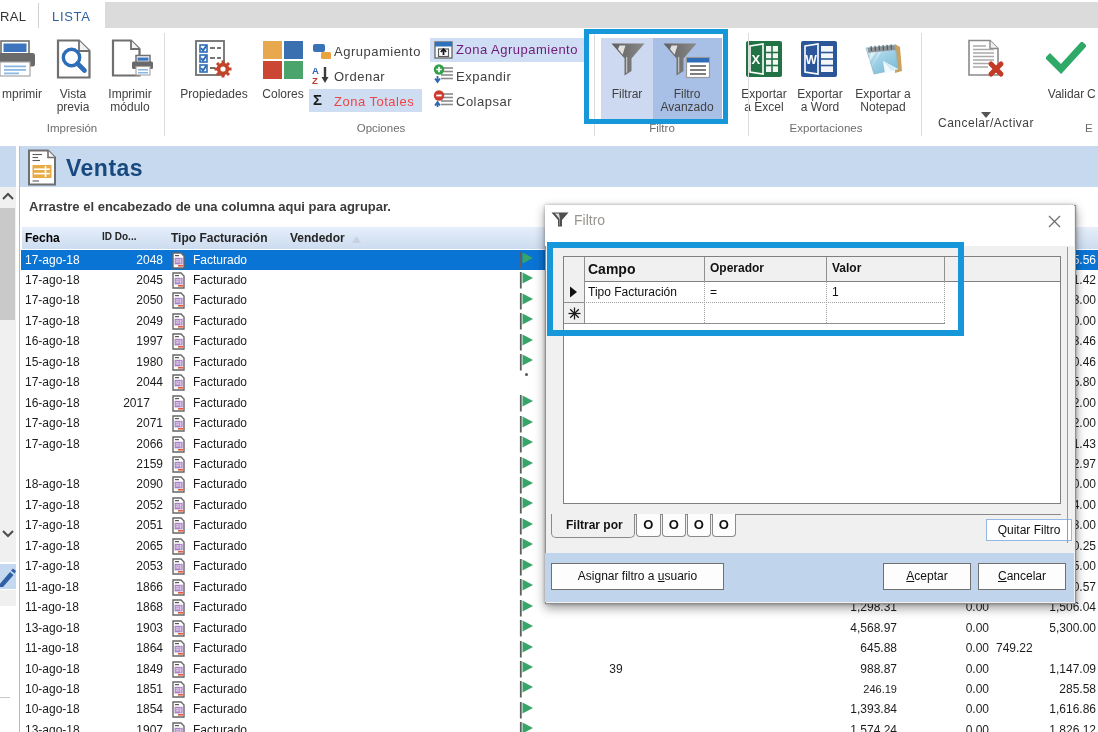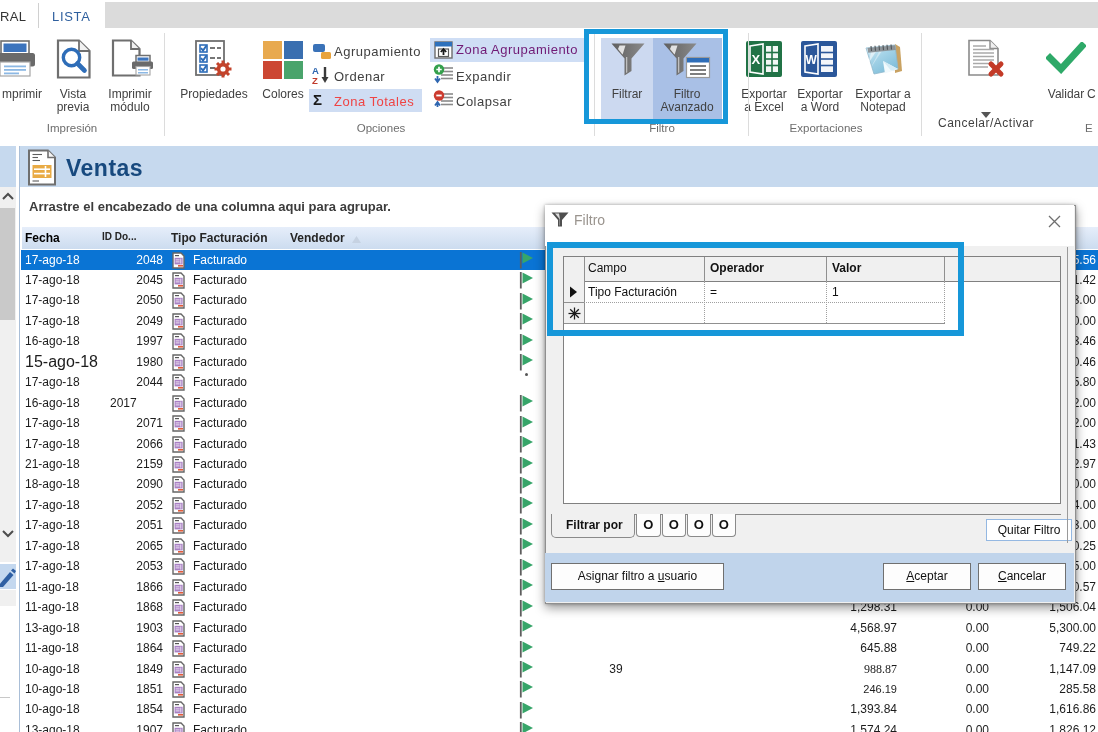--- a/index.html
+++ b/index.html
@@ -394,21 +394,21 @@
     <rect x="6" y="13" width="5" height="1.6" fill="#e15c3a"></rect>
   </svg>
   <div class="abs" style="left:172px;top:0;width:200px;line-height:20.45px;font-size:12px;color:#1c1c1c;">Facturado</div>
   <svg class="abs" style="left:498px;top:1.5px;" width="16" height="18" viewBox="0 0 16 18">
     <line x1="1.8" y1="1" x2="1.8" y2="17.5" stroke="#5d5d5d" stroke-width="1.8"></line>
     <path d="M3.5 1.5 L14 7 L3.5 12.5 Z" fill="#37a569"></path>
   </svg>
   <div class="abs" style="left:975px;top:0;width:100px;line-height:20.45px;font-size:12px;color:#1c1c1c;text-align:right;">1,233.46</div>
 </div>
 <div class="abs" style="left:21px;top:351.75px;width:1077px;height:20.45px;">
-  <div class="abs" style="left:4px;top:0;width:300px;line-height:20.45px;font-size:16px;color:#1c1c1c;">15-ago-18</div>
+  <div class="abs" style="left:4px;top:0;width:300px;line-height:20.45px;font-size:12px;color:#1c1c1c;">15-ago-18</div>
   <div class="abs" style="left:89px;top:0;width:53px;line-height:20.45px;font-size:12px;color:#1c1c1c;text-align:right;">1980</div>
   <svg class="abs" style="left:151px;top:2px;" width="13" height="17" viewBox="0 0 13 17">
     <path d="M1 1 L9 1 L12 4 L12 16 L1 16 Z" fill="#ffffff" stroke="#666" stroke-width="1.4"></path>
     <line x1="3" y1="3.6" x2="7" y2="3.6" stroke="#555" stroke-width="1.2"></line>
     <rect x="2.6" y="5.8" width="8" height="6.6" fill="#a87fc3"></rect>
     <line x1="3.6" y1="7.9" x2="7.6" y2="7.9" stroke="#fff" stroke-width="0.8"></line>
     <line x1="3.6" y1="9.9" x2="7.6" y2="9.9" stroke="#fff" stroke-width="0.8"></line>
     <line x1="8.8" y1="6.6" x2="8.8" y2="11.6" stroke="#fff" stroke-width="0.8"></line>
     <rect x="6" y="13" width="5" height="1.6" fill="#e15c3a"></rect>
   </svg>
@@ -430,21 +430,21 @@
     <line x1="3.6" y1="9.9" x2="7.6" y2="9.9" stroke="#fff" stroke-width="0.8"></line>
     <line x1="8.8" y1="6.6" x2="8.8" y2="11.6" stroke="#fff" stroke-width="0.8"></line>
     <rect x="6" y="13" width="5" height="1.6" fill="#e15c3a"></rect>
   </svg>
   <div class="abs" style="left:172px;top:0;width:200px;line-height:20.45px;font-size:12px;color:#1c1c1c;">Facturado</div>
   <div class="abs" style="left:504px;top:0.5px;width:3px;height:3px;background:#555;border-radius:50%;"></div>
   <div class="abs" style="left:975px;top:0;width:100px;line-height:20.45px;font-size:12px;color:#1c1c1c;text-align:right;">1,245.80</div>
 </div>
 <div class="abs" style="left:21px;top:392.65px;width:1077px;height:20.45px;">
   <div class="abs" style="left:4px;top:0;width:300px;line-height:20.45px;font-size:12px;color:#1c1c1c;">16-ago-18</div>
-  <div class="abs" style="left:89px;top:0;width:53px;line-height:20.45px;font-size:12px;color:#1c1c1c;text-align:left;">2017</div>
+  <div class="abs" style="left:89px;top:0;width:53px;line-height:20.45px;font-size:12px;color:#1c1c1c;text-align:center;">2017</div>
   <svg class="abs" style="left:151px;top:2px;" width="13" height="17" viewBox="0 0 13 17">
     <path d="M1 1 L9 1 L12 4 L12 16 L1 16 Z" fill="#ffffff" stroke="#666" stroke-width="1.4"></path>
     <line x1="3" y1="3.6" x2="7" y2="3.6" stroke="#555" stroke-width="1.2"></line>
     <rect x="2.6" y="5.8" width="8" height="6.6" fill="#a87fc3"></rect>
     <line x1="3.6" y1="7.9" x2="7.6" y2="7.9" stroke="#fff" stroke-width="0.8"></line>
     <line x1="3.6" y1="9.9" x2="7.6" y2="9.9" stroke="#fff" stroke-width="0.8"></line>
     <line x1="8.8" y1="6.6" x2="8.8" y2="11.6" stroke="#fff" stroke-width="0.8"></line>
     <rect x="6" y="13" width="5" height="1.6" fill="#e15c3a"></rect>
   </svg>
   <div class="abs" style="left:172px;top:0;width:200px;line-height:20.45px;font-size:12px;color:#1c1c1c;">Facturado</div>
@@ -486,21 +486,20 @@
     <rect x="6" y="13" width="5" height="1.6" fill="#e15c3a"></rect>
   </svg>
   <div class="abs" style="left:172px;top:0;width:200px;line-height:20.45px;font-size:12px;color:#1c1c1c;">Facturado</div>
   <svg class="abs" style="left:498px;top:1.5px;" width="16" height="18" viewBox="0 0 16 18">
     <line x1="1.8" y1="1" x2="1.8" y2="17.5" stroke="#5d5d5d" stroke-width="1.8"></line>
     <path d="M3.5 1.5 L14 7 L3.5 12.5 Z" fill="#37a569"></path>
   </svg>
   <div class="abs" style="left:975px;top:0;width:100px;line-height:20.45px;font-size:12px;color:#1c1c1c;text-align:right;">981.43</div>
 </div>
 <div class="abs" style="left:21px;top:454.00px;width:1077px;height:20.45px;">
-  <div class="abs" style="left:4px;top:0;width:300px;line-height:20.45px;font-size:12px;color:#1c1c1c;">21-ago-18</div>
   <div class="abs" style="left:89px;top:0;width:53px;line-height:20.45px;font-size:12px;color:#1c1c1c;text-align:right;">2159</div>
   <svg class="abs" style="left:151px;top:2px;" width="13" height="17" viewBox="0 0 13 17">
     <path d="M1 1 L9 1 L12 4 L12 16 L1 16 Z" fill="#ffffff" stroke="#666" stroke-width="1.4"></path>
     <line x1="3" y1="3.6" x2="7" y2="3.6" stroke="#555" stroke-width="1.2"></line>
     <rect x="2.6" y="5.8" width="8" height="6.6" fill="#a87fc3"></rect>
     <line x1="3.6" y1="7.9" x2="7.6" y2="7.9" stroke="#fff" stroke-width="0.8"></line>
     <line x1="3.6" y1="9.9" x2="7.6" y2="9.9" stroke="#fff" stroke-width="0.8"></line>
     <line x1="8.8" y1="6.6" x2="8.8" y2="11.6" stroke="#fff" stroke-width="0.8"></line>
     <rect x="6" y="13" width="5" height="1.6" fill="#e15c3a"></rect>
   </svg>
@@ -679,40 +678,40 @@
     <line x1="8.8" y1="6.6" x2="8.8" y2="11.6" stroke="#fff" stroke-width="0.8"></line>
     <rect x="6" y="13" width="5" height="1.6" fill="#e15c3a"></rect>
   </svg>
   <div class="abs" style="left:172px;top:0;width:200px;line-height:20.45px;font-size:12px;color:#1c1c1c;">Facturado</div>
   <svg class="abs" style="left:498px;top:1.5px;" width="16" height="18" viewBox="0 0 16 18">
     <line x1="1.8" y1="1" x2="1.8" y2="17.5" stroke="#5d5d5d" stroke-width="1.8"></line>
     <path d="M3.5 1.5 L14 7 L3.5 12.5 Z" fill="#37a569"></path>
   </svg>
   <div class="abs" style="left:776px;top:0;width:100px;line-height:20.45px;font-size:12px;color:#1c1c1c;text-align:right;">645.88</div>
   <div class="abs" style="left:898px;top:0;width:70px;line-height:20.45px;font-size:12px;color:#1c1c1c;text-align:right;">0.00</div>
-  <div class="abs" style="left:975px;top:0;width:100px;line-height:20.45px;font-size:12px;color:#1c1c1c;text-align:right;">749.22</div>
+  <div class="abs" style="left:975px;top:0;width:100px;line-height:20.45px;font-size:12px;color:#1c1c1c;text-align:left;">749.22</div>
 </div>
 <div class="abs" style="left:21px;top:658.50px;width:1077px;height:20.45px;">
   <div class="abs" style="left:4px;top:0;width:300px;line-height:20.45px;font-size:12px;color:#1c1c1c;">10-ago-18</div>
   <div class="abs" style="left:89px;top:0;width:53px;line-height:20.45px;font-size:12px;color:#1c1c1c;text-align:right;">1849</div>
   <svg class="abs" style="left:151px;top:2px;" width="13" height="17" viewBox="0 0 13 17">
     <path d="M1 1 L9 1 L12 4 L12 16 L1 16 Z" fill="#ffffff" stroke="#666" stroke-width="1.4"></path>
     <line x1="3" y1="3.6" x2="7" y2="3.6" stroke="#555" stroke-width="1.2"></line>
     <rect x="2.6" y="5.8" width="8" height="6.6" fill="#a87fc3"></rect>
     <line x1="3.6" y1="7.9" x2="7.6" y2="7.9" stroke="#fff" stroke-width="0.8"></line>
     <line x1="3.6" y1="9.9" x2="7.6" y2="9.9" stroke="#fff" stroke-width="0.8"></line>
     <line x1="8.8" y1="6.6" x2="8.8" y2="11.6" stroke="#fff" stroke-width="0.8"></line>
     <rect x="6" y="13" width="5" height="1.6" fill="#e15c3a"></rect>
   </svg>
   <div class="abs" style="left:172px;top:0;width:200px;line-height:20.45px;font-size:12px;color:#1c1c1c;">Facturado</div>
   <svg class="abs" style="left:498px;top:1.5px;" width="16" height="18" viewBox="0 0 16 18">
     <line x1="1.8" y1="1" x2="1.8" y2="17.5" stroke="#5d5d5d" stroke-width="1.8"></line>
     <path d="M3.5 1.5 L14 7 L3.5 12.5 Z" fill="#37a569"></path>
   </svg>
-  <div class="abs" style="left:776px;top:0;width:100px;line-height:20.45px;font-size:12px;color:#1c1c1c;text-align:right;font-family:Liberation Serif, serif;">988.87</div>
+  <div class="abs" style="left:776px;top:0;width:100px;line-height:20.45px;font-size:12px;color:#1c1c1c;text-align:right;">988.87</div>
   <div class="abs" style="left:898px;top:0;width:70px;line-height:20.45px;font-size:12px;color:#1c1c1c;text-align:right;">0.00</div>
   <div class="abs" style="left:580px;top:0;width:30px;line-height:20.45px;font-size:12px;color:#1c1c1c;text-align:center;">39</div>
   <div class="abs" style="left:975px;top:0;width:100px;line-height:20.45px;font-size:12px;color:#1c1c1c;text-align:right;">1,147.09</div>
 </div>
 <div class="abs" style="left:21px;top:678.95px;width:1077px;height:20.45px;">
   <div class="abs" style="left:4px;top:0;width:300px;line-height:20.45px;font-size:12px;color:#1c1c1c;">10-ago-18</div>
   <div class="abs" style="left:89px;top:0;width:53px;line-height:20.45px;font-size:12px;color:#1c1c1c;text-align:right;">1851</div>
   <svg class="abs" style="left:151px;top:2px;" width="13" height="17" viewBox="0 0 13 17">
     <path d="M1 1 L9 1 L12 4 L12 16 L1 16 Z" fill="#ffffff" stroke="#666" stroke-width="1.4"></path>
     <line x1="3" y1="3.6" x2="7" y2="3.6" stroke="#555" stroke-width="1.2"></line>
@@ -791,21 +790,21 @@
   </svg>
 
   <div class="abs" style="left:18px;top:51px;width:498px;height:248px;background:#ffffff;border:1px solid #808080;box-sizing:border-box;">
     <div class="abs" style="left:0;top:0;width:496px;height:24px;background:#f0f0f0;border-bottom:1px solid #808080;"></div>
     <div class="abs" style="left:0;top:24px;width:20px;height:42px;background:#f0f0f0;"></div>
     <div class="abs" style="left:20px;top:0;width:1px;height:66px;background:#909090;"></div>
     <div class="abs" style="left:140px;top:0;width:1px;height:24px;background:#909090;"></div>
     <div class="abs" style="left:262px;top:0;width:1px;height:24px;background:#909090;"></div>
     <div class="abs" style="left:380px;top:0;width:1px;height:24px;background:#909090;"></div>
     <div class="abs" style="left:380px;top:24px;width:1px;height:42px;border-left:1px dotted #a0a0a0;"></div>
-    <div class="abs" style="left:24px;top:4px;font-size:12px;font-weight:normal;color:#111;">Campo</div>
+    <div class="abs" style="left:24px;top:4px;font-size:14px;font-weight:bold;color:#111;">Campo</div>
     <div class="abs" style="left:146px;top:4px;font-size:12px;font-weight:bold;color:#111;">Operador</div>
     <div class="abs" style="left:268px;top:4px;font-size:12px;font-weight:bold;color:#111;">Valor</div>
 
     <div class="abs" style="left:140px;top:24px;width:1px;height:42px;border-left:1px dotted #a0a0a0;"></div>
     <div class="abs" style="left:262px;top:24px;width:1px;height:42px;border-left:1px dotted #a0a0a0;"></div>
     <div class="abs" style="left:0px;top:45px;width:381px;height:1px;border-top:1px dotted #a0a0a0;"></div>
     <div class="abs" style="left:0px;top:66px;width:381px;height:1px;background:#909090;"></div>
     <div class="abs" style="left:0px;top:45px;width:20px;height:1px;background:#909090;"></div>
     <svg class="abs" style="left:5px;top:29px;" width="9" height="12" viewBox="0 0 9 12">
         <path d="M1 0.5 L8 6 L1 11.5 Z" fill="#111"></path>

